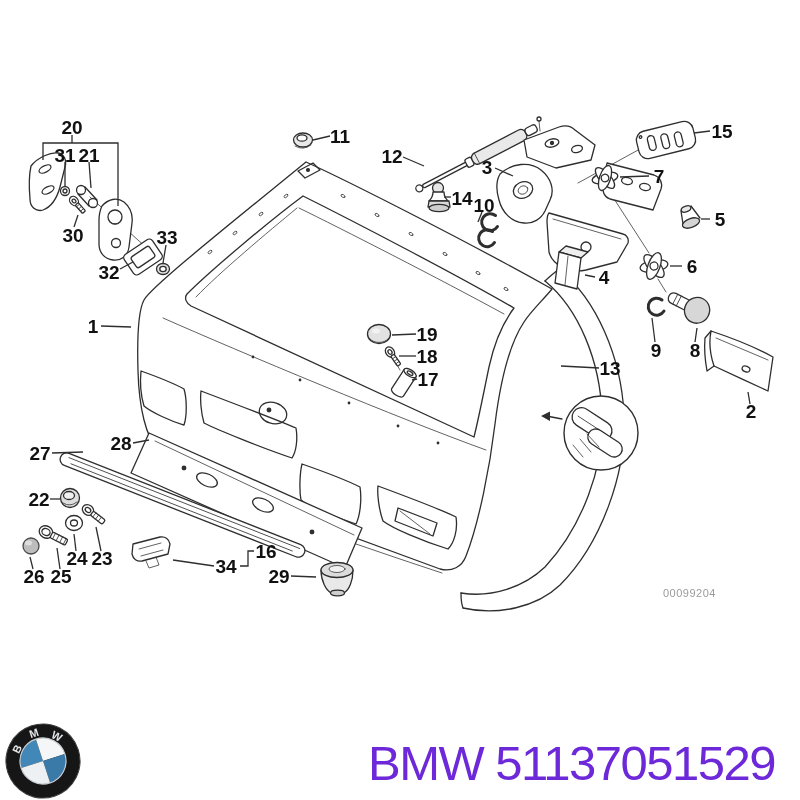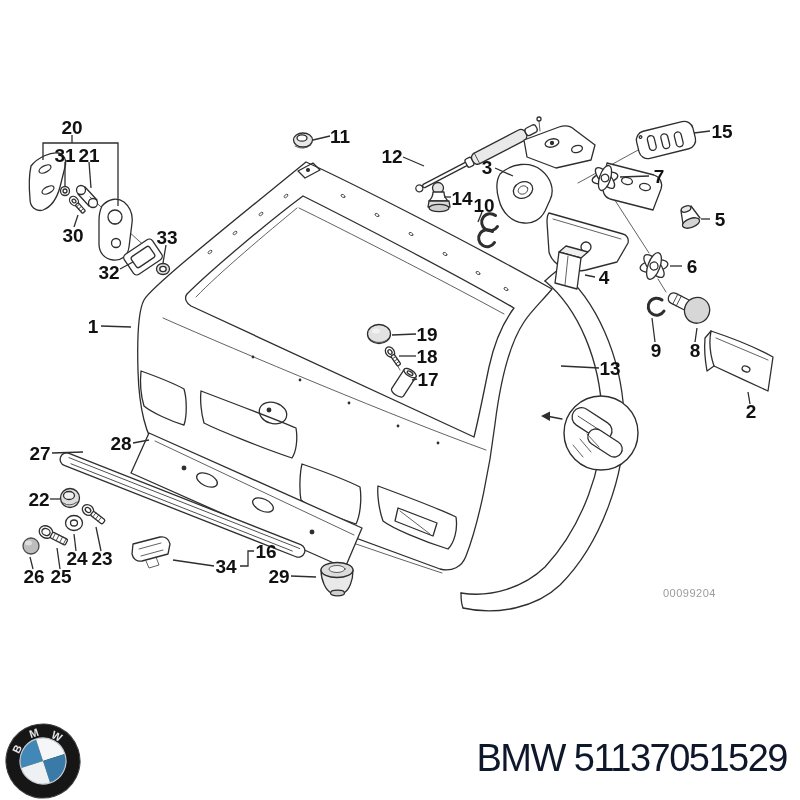--- a/index.html
+++ b/index.html
@@ -7,22 +7,22 @@
          font-family:"Liberation Sans",sans-serif;}
   svg{display:block;}
   .art{stroke:#2e2e2e;stroke-width:1.3;fill:none;stroke-linejoin:round;stroke-linecap:round;}
   .thin{stroke-width:0.8;stroke:#3a3a3a;}
   .wfill{fill:#fff;}
   .callout{font-family:"Liberation Sans",sans-serif;font-weight:bold;font-size:19px;
            fill:#111;text-anchor:middle;dominant-baseline:central;stroke:none;}
   .leader{fill:none;stroke:#2e2e2e;stroke-width:1.3;}
   .watermark{font-family:"Liberation Sans",sans-serif;font-size:11px;fill:#9b9b9b;
              letter-spacing:0.5px;stroke:none;}
-  .footer-text{position:absolute;right:13px;top:739px;font-size:38px;line-height:1;
-               letter-spacing:-1.5px;color:#0f172a;white-space:nowrap;}
+  .footer-text{position:absolute;right:25px;top:739px;font-size:49px;line-height:1;
+               letter-spacing:-1.5px;color:#6d28d9;white-space:nowrap;}
   .logo-wrap{position:absolute;left:3px;top:722px;width:80px;height:78px;}
   .logo-letter{font-family:"Liberation Sans",sans-serif;font-weight:bold;font-size:11px;
                fill:#e3e6e9;text-anchor:middle;stroke:none;}
 </style>
 </head>
 <body>
 
 <div class="stage">
 
   <svg width="800" height="800" viewBox="0 0 800 800">

